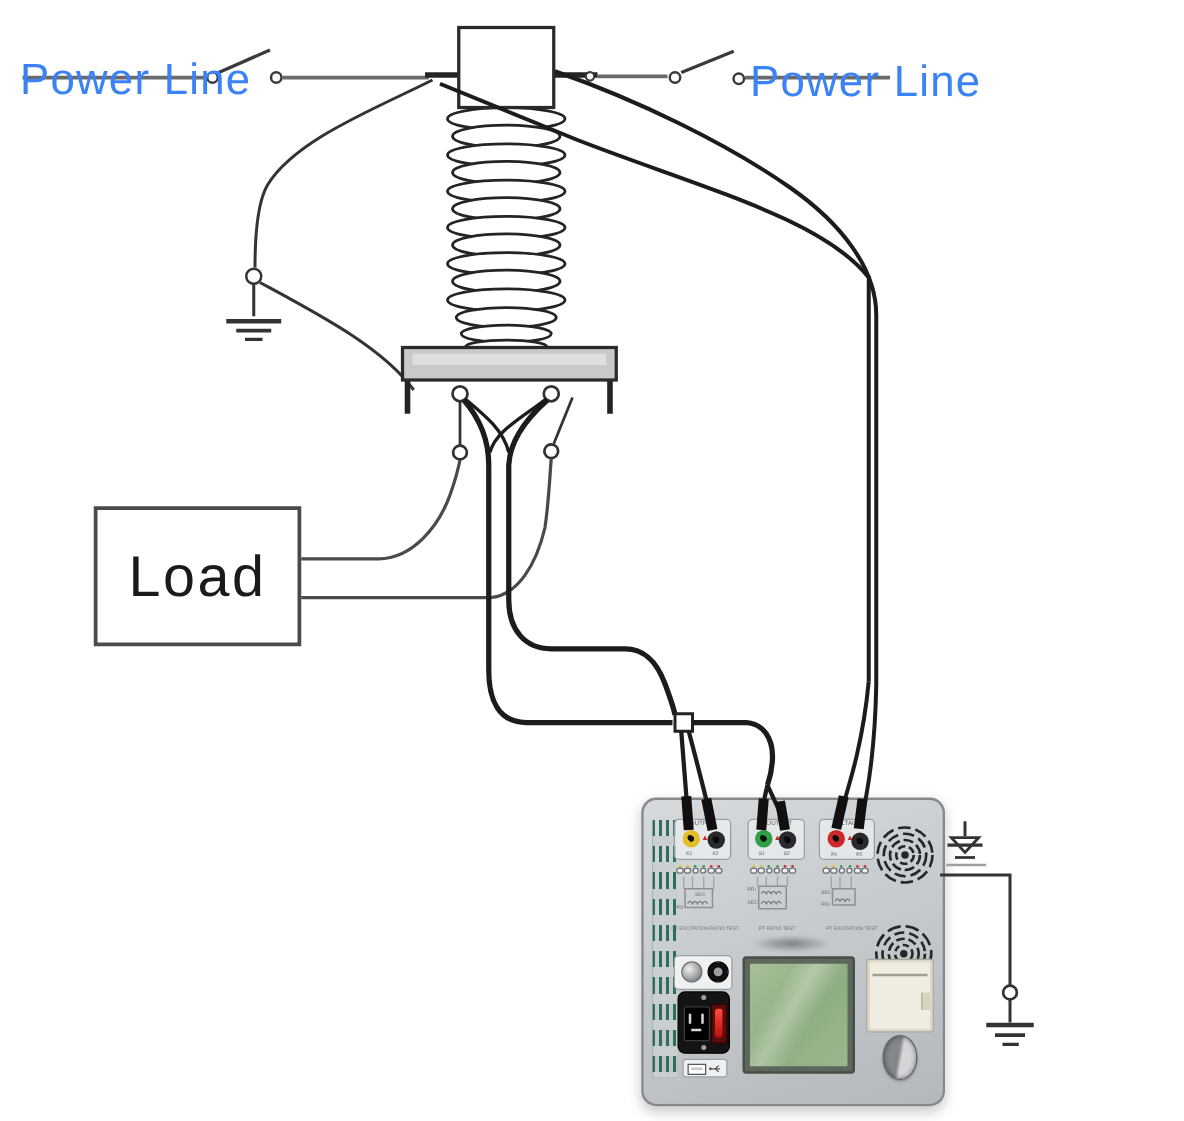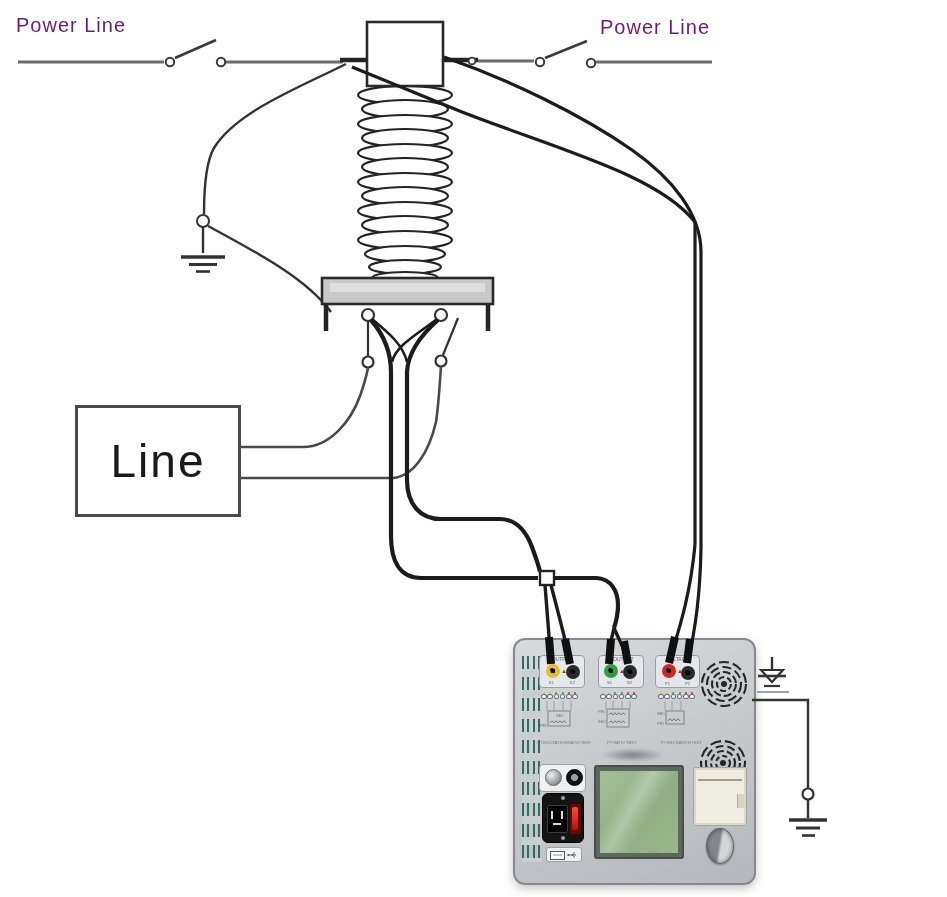--- a/index.html
+++ b/index.html
@@ -1,21 +1,21 @@
 <!DOCTYPE html>
 <html><head>
 <meta charset="utf-8">
 <style>
   html,body{margin:0;padding:0;background:#ffffff;}
   .stage{position:relative;width:947px;height:897px;background:#ffffff;overflow:hidden;
          font-family:"Liberation Sans", sans-serif;}
   .abs{position:absolute;}
 
   
-  .big-label{font-size:20px;color:#701a75;letter-spacing:1px;white-space:nowrap;}
+  .big-label{font-size:35px;color:#3b82f6;letter-spacing:1px;white-space:nowrap;margin-top:30px;}
   .load-box{left:75px;top:405px;width:160px;height:106px;background:#ffffff;
             border:3px solid #4a4a4a;display:flex;align-items:center;justify-content:center;}
   .load-box span{font-size:46px;color:#1a1a1a;letter-spacing:2px;}
 
   
   .panel{left:513px;top:638px;width:239px;height:243px;border-radius:12px;
          background:linear-gradient(160deg,#d7dadc 0%,#c7cbce 45%,#b4b8bc 100%);
          border:2px solid #85898d;box-shadow:0 4px 10px rgba(0,0,0,.22);}
   .vents{left:7px;top:16px;width:20px;height:206px;
          background-image:
@@ -406,16 +406,16 @@
       <path d="M808,800 V818" stroke-width="2.4"></path>
       <path d="M789,820 H827" stroke-width="3.6"></path>
       <path d="M796,828 H820" stroke-width="3"></path>
       <path d="M802,835.5 H815" stroke-width="2.6"></path>
     </g>
   </svg>
 
   <div class="abs big-label" style="left:16px;top:14px;">Power Line</div>
   <div class="abs big-label" style="left:600px;top:16px;">Power Line</div>
   <div class="abs load-box">
-    <span>Line</span>
+    <span>Load</span>
   </div>
 
 </div>
 
 </body></html>

